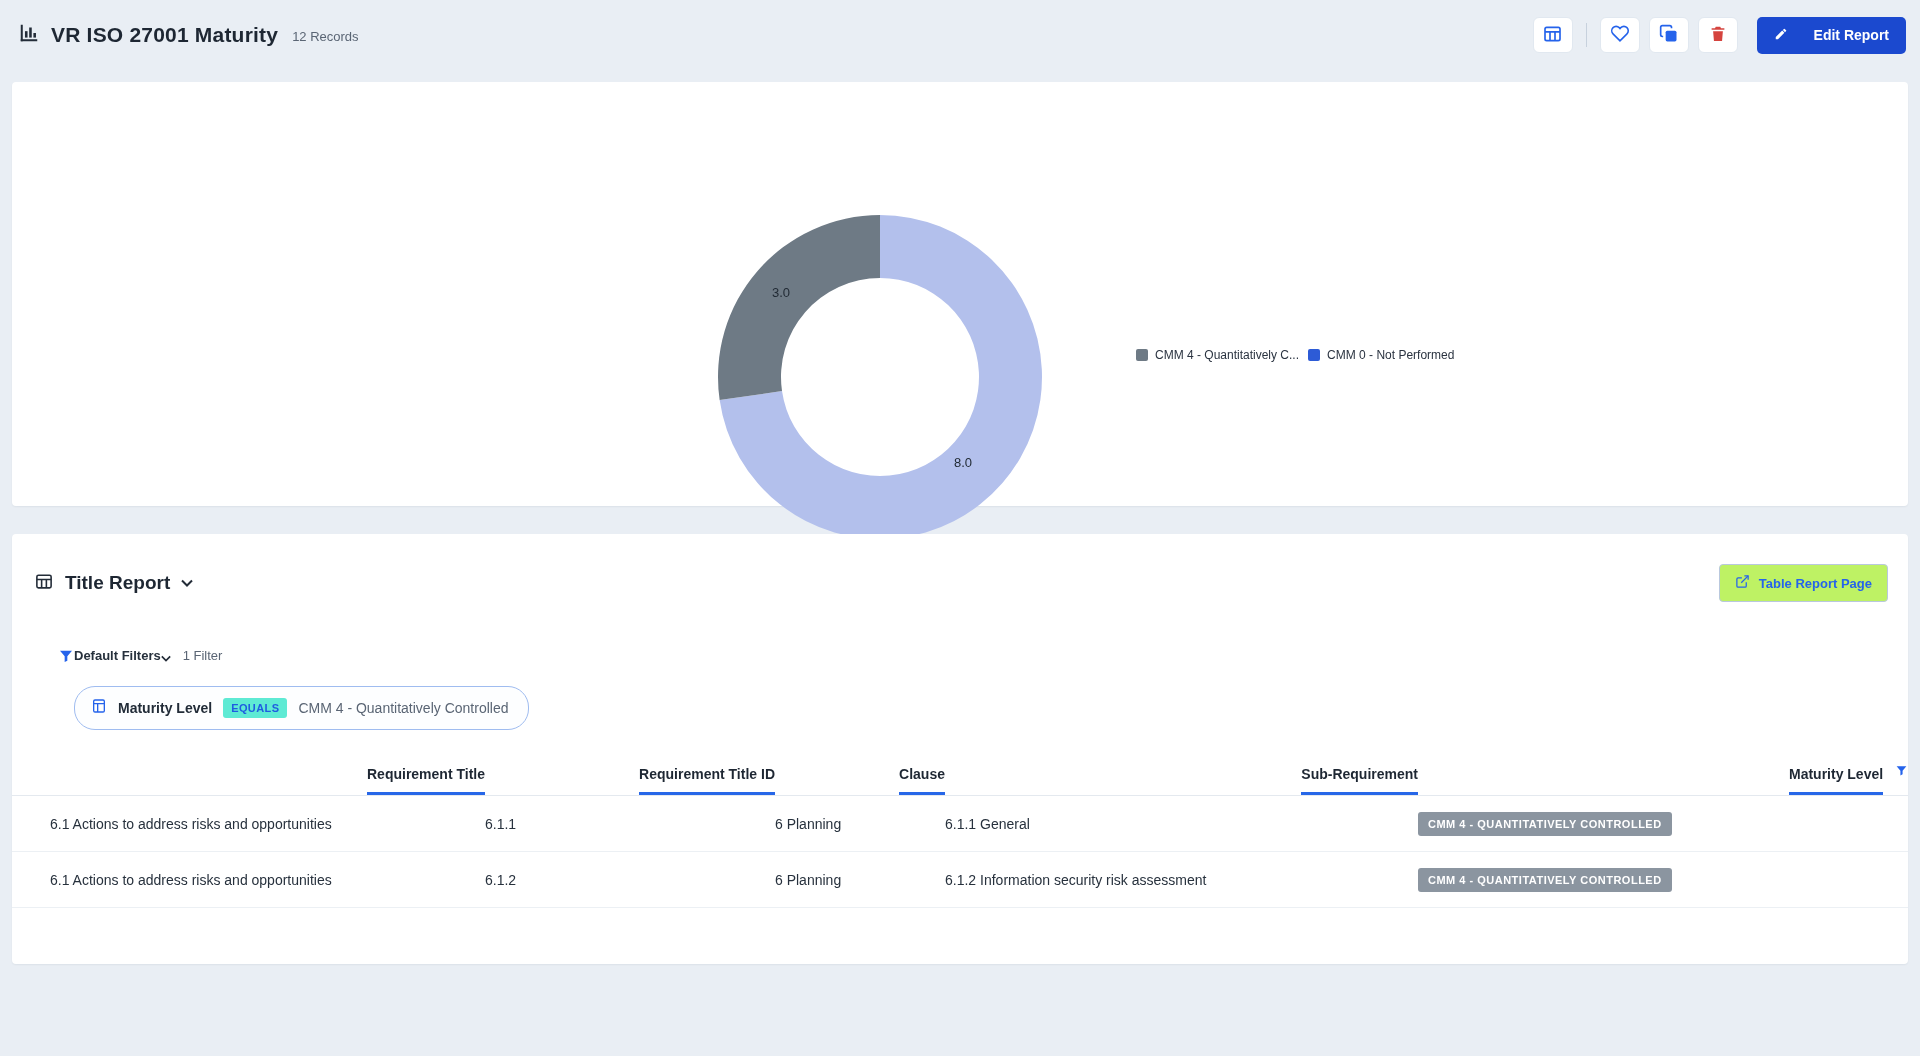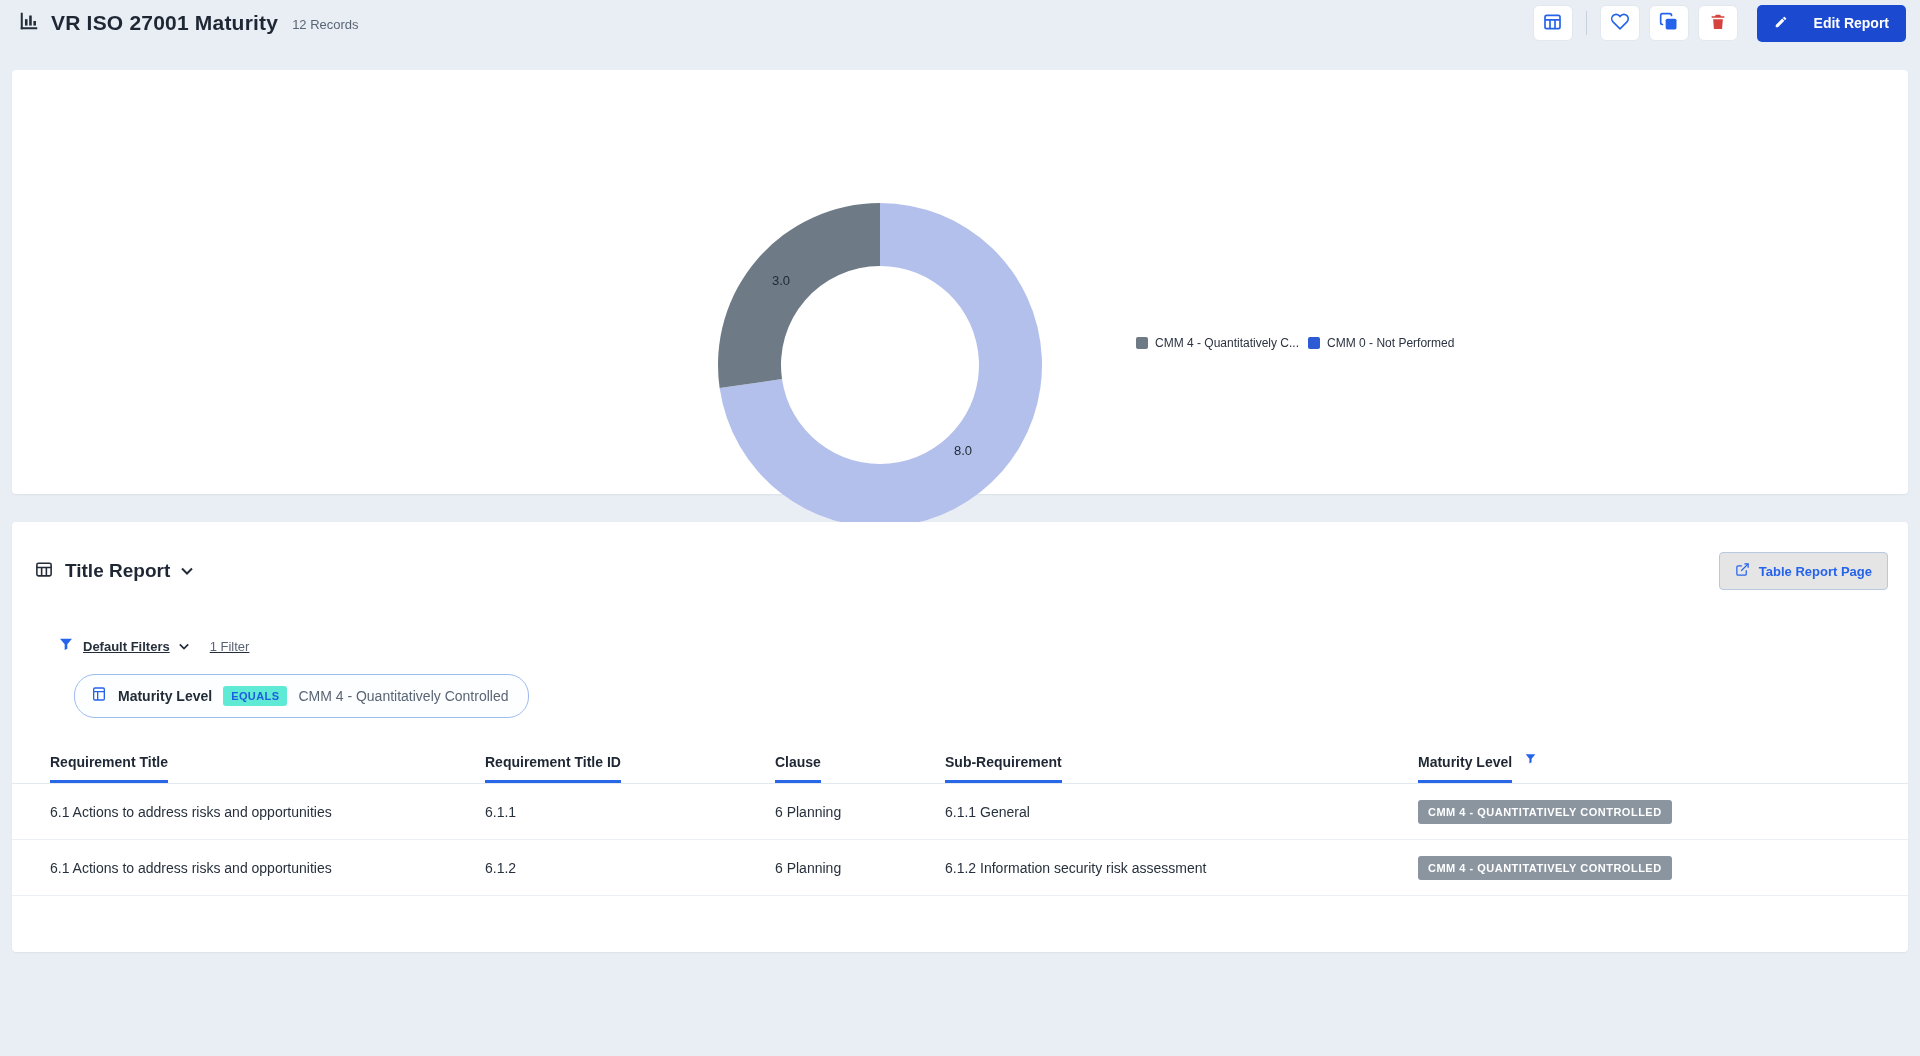--- a/index.html
+++ b/index.html
@@ -3,21 +3,21 @@
 <meta charset="utf-8">
 <style>
   html, body { margin:0; padding:0; }
   body {
     width:1920px; height:1056px; overflow:hidden; position:relative;
     background:#e9eef4;
     font-family:"Liberation Sans", sans-serif;
     color:#232c38;
   }
   
-  .topbar { height:46px; display:flex; align-items:center; padding:0 14px 0 18px; }
+  .topbar { height:46px; display:flex; align-items:center; padding:0 14px 0 18px;margin-top:12px; }
   .page-title { font-size:21px; font-weight:bold; color:#1e2733; margin:0 0 0 11px; letter-spacing:.2px; }
   .records { font-size:13px; color:#5a6574; margin-left:14px; padding-top:3px; }
   .topbar-actions { margin-left:auto; display:flex; align-items:center; gap:9px; }
   .icon-btn {
     width:40px; height:36px; background:#fff; border:1px solid #e1e8f0; border-radius:6px;
     display:flex; align-items:center; justify-content:center; cursor:pointer; padding:0;
   }
   .vdiv { width:1px; height:24px; background:#c7d1dd; margin:0 4px; }
   .edit-btn {
     height:37px; margin-left:10px; padding:0 17px; border:none; border-radius:5px;
@@ -39,42 +39,42 @@
   .legend-item { display:flex; align-items:center; gap:7px; cursor:pointer; }
   .swatch { width:12px; height:12px; border-radius:2px; display:inline-block; }
   .legend-label { font-size:12px; color:#2a3340; }
   
   .table-card { position:relative; margin:28px 12px 0; min-height:430px; }
   .tr-header { display:flex; align-items:center; gap:11px; padding:30px 20px 0 22px; }
   .tr-title { font-size:19px; font-weight:bold; color:#1e2733; margin:0; }
   .chev { display:inline-flex; align-items:center; cursor:pointer; }
   .page-btn {
     margin-left:auto; display:flex; align-items:center; gap:9px;
-    background:#e5e5e5; border:1px solid #b9c8de; border-radius:4px;
+    background:#bef264; border:1px solid #b9c8de; border-radius:4px;
     color:#2563eb; font-size:13px; font-weight:bold; font-family:"Liberation Sans", sans-serif;
     padding:9px 15px; cursor:pointer;
   }
-  .filters-row { display:flex; align-items:center; gap:9px; margin:46px 20px 0 46px;text-decoration:underline; }
+  .filters-row { display:flex; margin:46px 20px 0 46px; }
   .filters-label { font-size:13px; font-weight:bold; color:#26303c; cursor:pointer; }
   .filters-count { font-size:13px; color:#5a6574; margin-left:12px; }
   .chip-row { margin:18px 0 0 62px; }
   .chip {
     display:inline-flex; align-items:center; gap:11px; height:42px; padding:0 20px 0 16px;
     background:#fdfeff; border:1.5px solid #9fbcf0; border-radius:21px; cursor:pointer;
   }
   .chip-field { font-size:14px; font-weight:bold; color:#222c38; }
   .equals-badge {
     background:#5eead4; color:#1f5de0; font-size:11px; font-weight:bold; letter-spacing:.4px;
     padding:4px 8px; border-radius:3px;
   }
   .chip-value { font-size:14px; color:#5a6574; }
   
   .report-table { width:100%; border-collapse:collapse; table-layout:fixed; margin-top:34px; }
   .report-table th {
-    text-align:left; font-size:14px; font-weight:bold; color:#1e2733;
+    text-align:right; font-size:14px; font-weight:bold; color:#1e2733;
     padding:0; border-bottom:1px solid #e4e9ef; vertical-align:bottom;
   }
   .th-label { display:inline-block; padding-bottom:10px; border-bottom:3px solid #2767e8; }
   .th-funnel { display:inline-block; margin-left:8px; vertical-align:2px; cursor:pointer; }
   .col-first { padding-left:38px !important; }
   .report-table td {
     height:55px; font-size:14px; color:#27313d; border-bottom:1px solid #ecf0f4;
     padding:0; vertical-align:middle; white-space:nowrap; overflow:hidden;
   }
   .m-badge {

